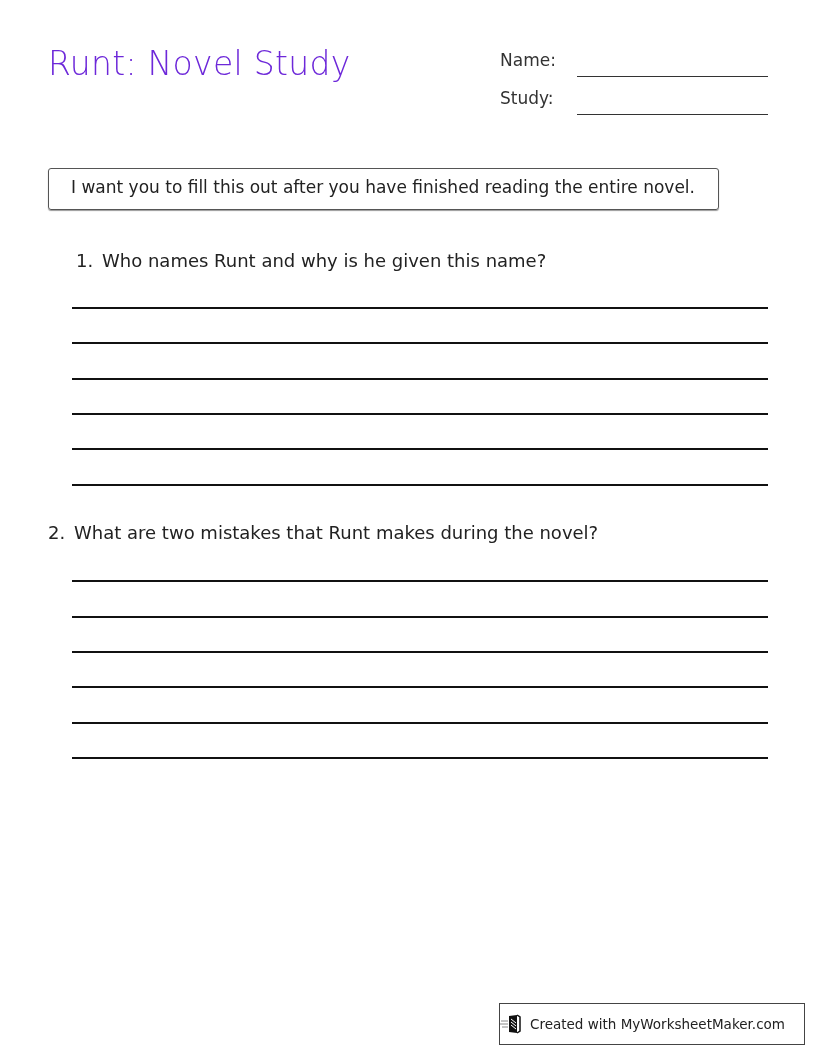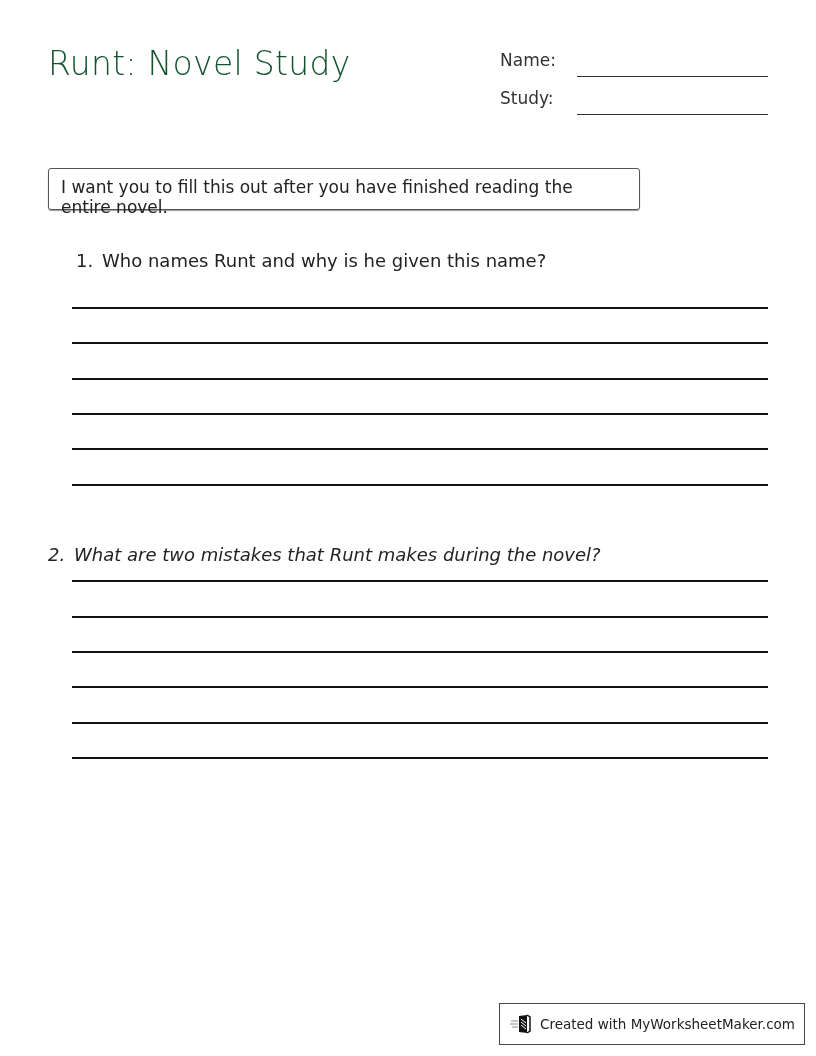--- a/index.html
+++ b/index.html
@@ -1,30 +1,30 @@
 <!DOCTYPE html>
 <html><head>
 <meta charset="utf-8">
 <style>
   html, body { margin:0; padding:0; background:#ffffff; }
   body { width:816px; height:1056px; position:relative; overflow:hidden;
          font-family:"DejaVu Sans", sans-serif; color:#222; }
   .title { position:absolute; left:48px; top:44px; font-size:33px; font-weight:300;
-           letter-spacing:0.3px; color:#14532d; font-family:"DejaVu Sans", sans-serif; }
+           letter-spacing:0.3px; color:#6d28d9; font-family:"DejaVu Sans", sans-serif; }
   .field-label { position:absolute; font-size:17px; color:#333; text-align:left; width:70px; }
   .field-line { position:absolute; height:0; border-top:1.5px solid #333; }
-  .instructions { position:absolute; left:48px; top:168px; width:592px; height:42px;
+  .instructions { position:absolute; left:48px; top:168px; width:671px; height:42px;
                   border:1.5px solid #555; border-radius:3px; box-sizing:border-box;
-                  padding:8px 12px; font-size:17px; color:#222; box-shadow:0 1px 1px #999; }
+                  padding:8px 22px; font-size:17px; color:#222; box-shadow:0 1px 1px #999; }
   .question { position:absolute; left:48px; font-size:18px; color:#222; }
   .question .num { display:inline-block; width:26px; }
   .answer-line { position:absolute; left:72px; width:696px; height:0; border-top:2.5px solid #111; }
   .footer { position:absolute; left:499px; top:1003px; width:306px; height:42px;
             border:1.5px solid #444; box-sizing:border-box; display:flex; align-items:center;
-            padding-left:10px; font-family:"DejaVu Sans", sans-serif; font-size:13.5px; color:#222; }
+            font-family:"DejaVu Sans", sans-serif; font-size:13.5px; color:#222; }
   .footer .logo { width:22px; height:20px; margin-right:8px; }
 </style>
 </head>
 <body>
 
 <div class="title">Runt: Novel Study</div>
 
 <div class="field-label" style="left:500px; top:50px;">Name:</div>
 <div class="field-line" style="left:577px; top:76px; width:191px;"></div>
 
@@ -36,21 +36,21 @@
 <div class="question" style="top:250px;margin-left:28px;">
   <span class="num">1.</span><span>Who names Runt and why is he given this name?</span>
 </div>
 <div class="answer-line" style="top:307px;"></div>
 <div class="answer-line" style="top:342px;"></div>
 <div class="answer-line" style="top:378px;"></div>
 <div class="answer-line" style="top:413px;"></div>
 <div class="answer-line" style="top:448px;"></div>
 <div class="answer-line" style="top:484px;"></div>
 
-<div class="question" style="top:544px;font-style:italic;">
+<div class="question" style="top:522px;">
   <span class="num">2.</span><span>What are two mistakes that Runt makes during the novel?</span>
 </div>
 <div class="answer-line" style="top:580px;"></div>
 <div class="answer-line" style="top:616px;"></div>
 <div class="answer-line" style="top:651px;"></div>
 <div class="answer-line" style="top:686px;"></div>
 <div class="answer-line" style="top:722px;"></div>
 <div class="answer-line" style="top:757px;"></div>
 
 <div class="footer">

